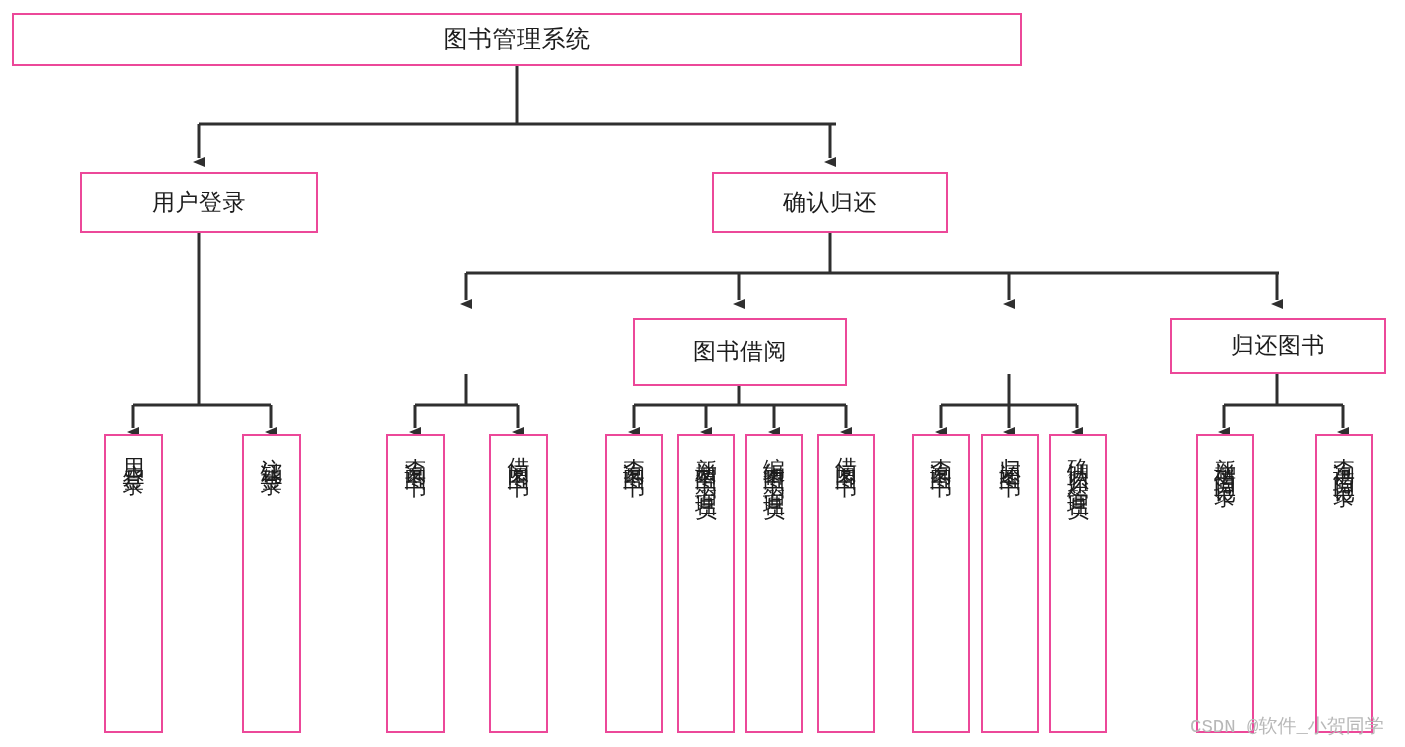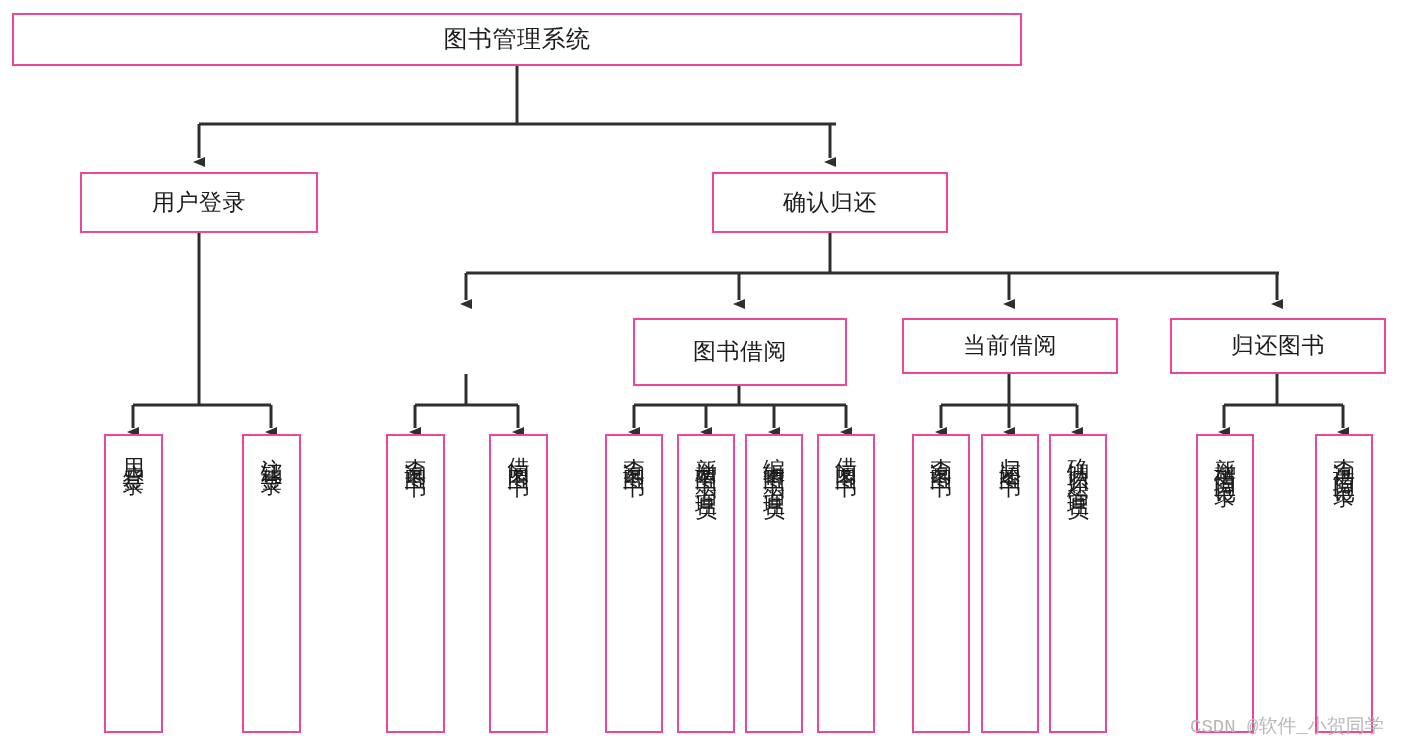--- a/index.html
+++ b/index.html
@@ -138,23 +138,20 @@
 
   <div class="node horiz" style="left:712px; top:172px; width:236px; height:61px;">
     <span class="node-label">确认归还</span>
   </div>
 
 
   <div class="node horiz" style="left:633px; top:318px; width:214px; height:68px;">
     <span class="node-label">图书借阅</span>
   </div>
 
-  <div class="node horiz" style="left:902px; top:318px; width:216px; height:56px;">
-    <span class="node-label">当前借阅</span>
-  </div>
 
   <div class="node horiz" style="left:1170px; top:318px; width:216px; height:56px;">
     <span class="node-label">归还图书</span>
   </div>
 
   <div class="node vert" style="left:104px; top:434px; width:59px; height:299px;">
     <span class="node-label">用户登录</span>
   </div>
 
   <div class="node vert" style="left:242px; top:434px; width:59px; height:299px;">

